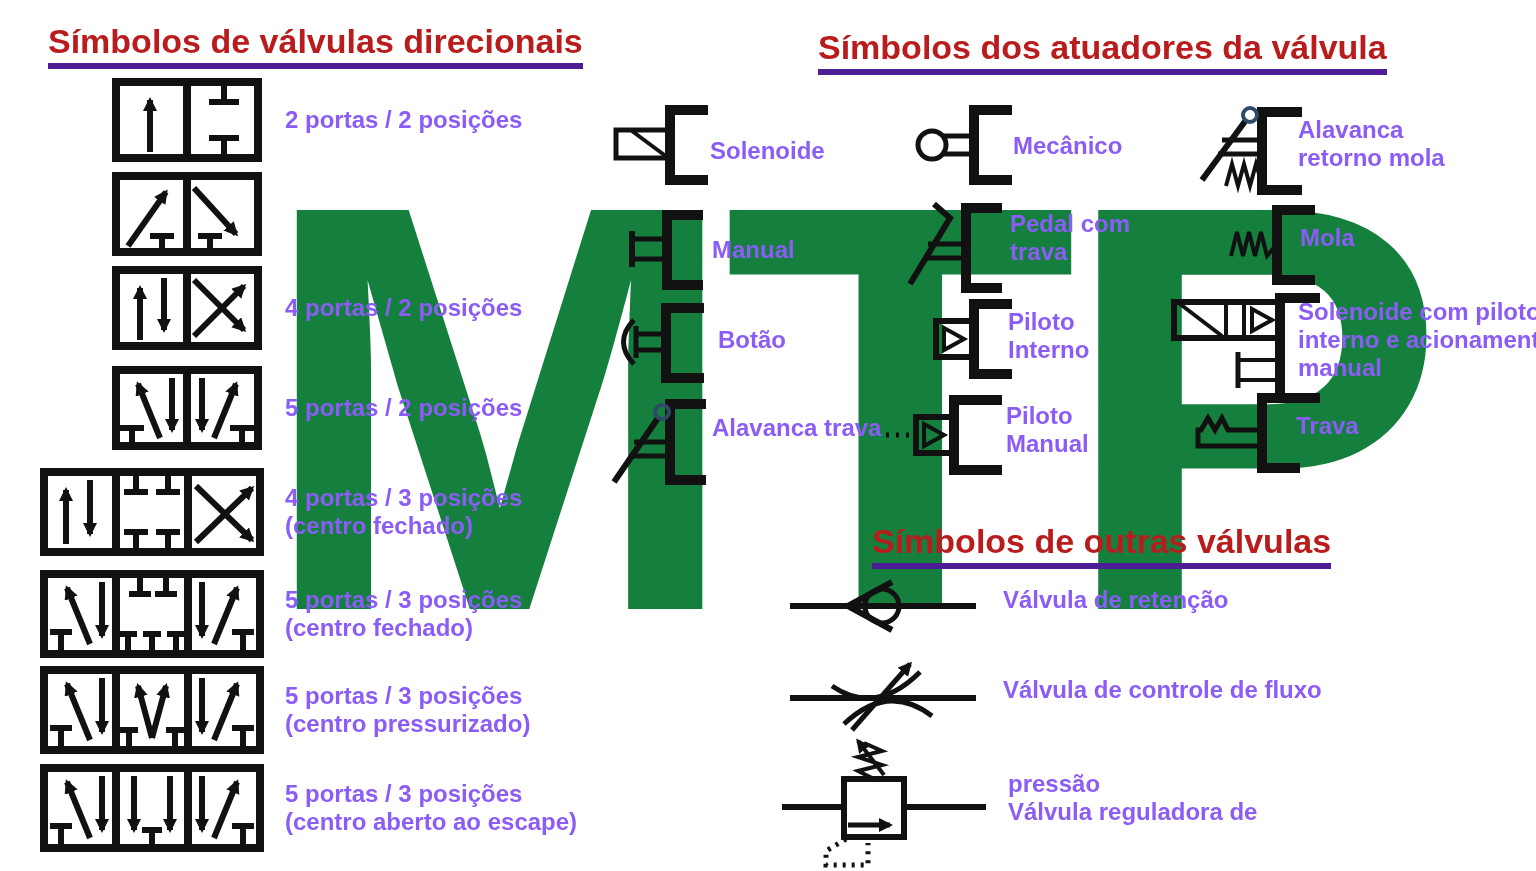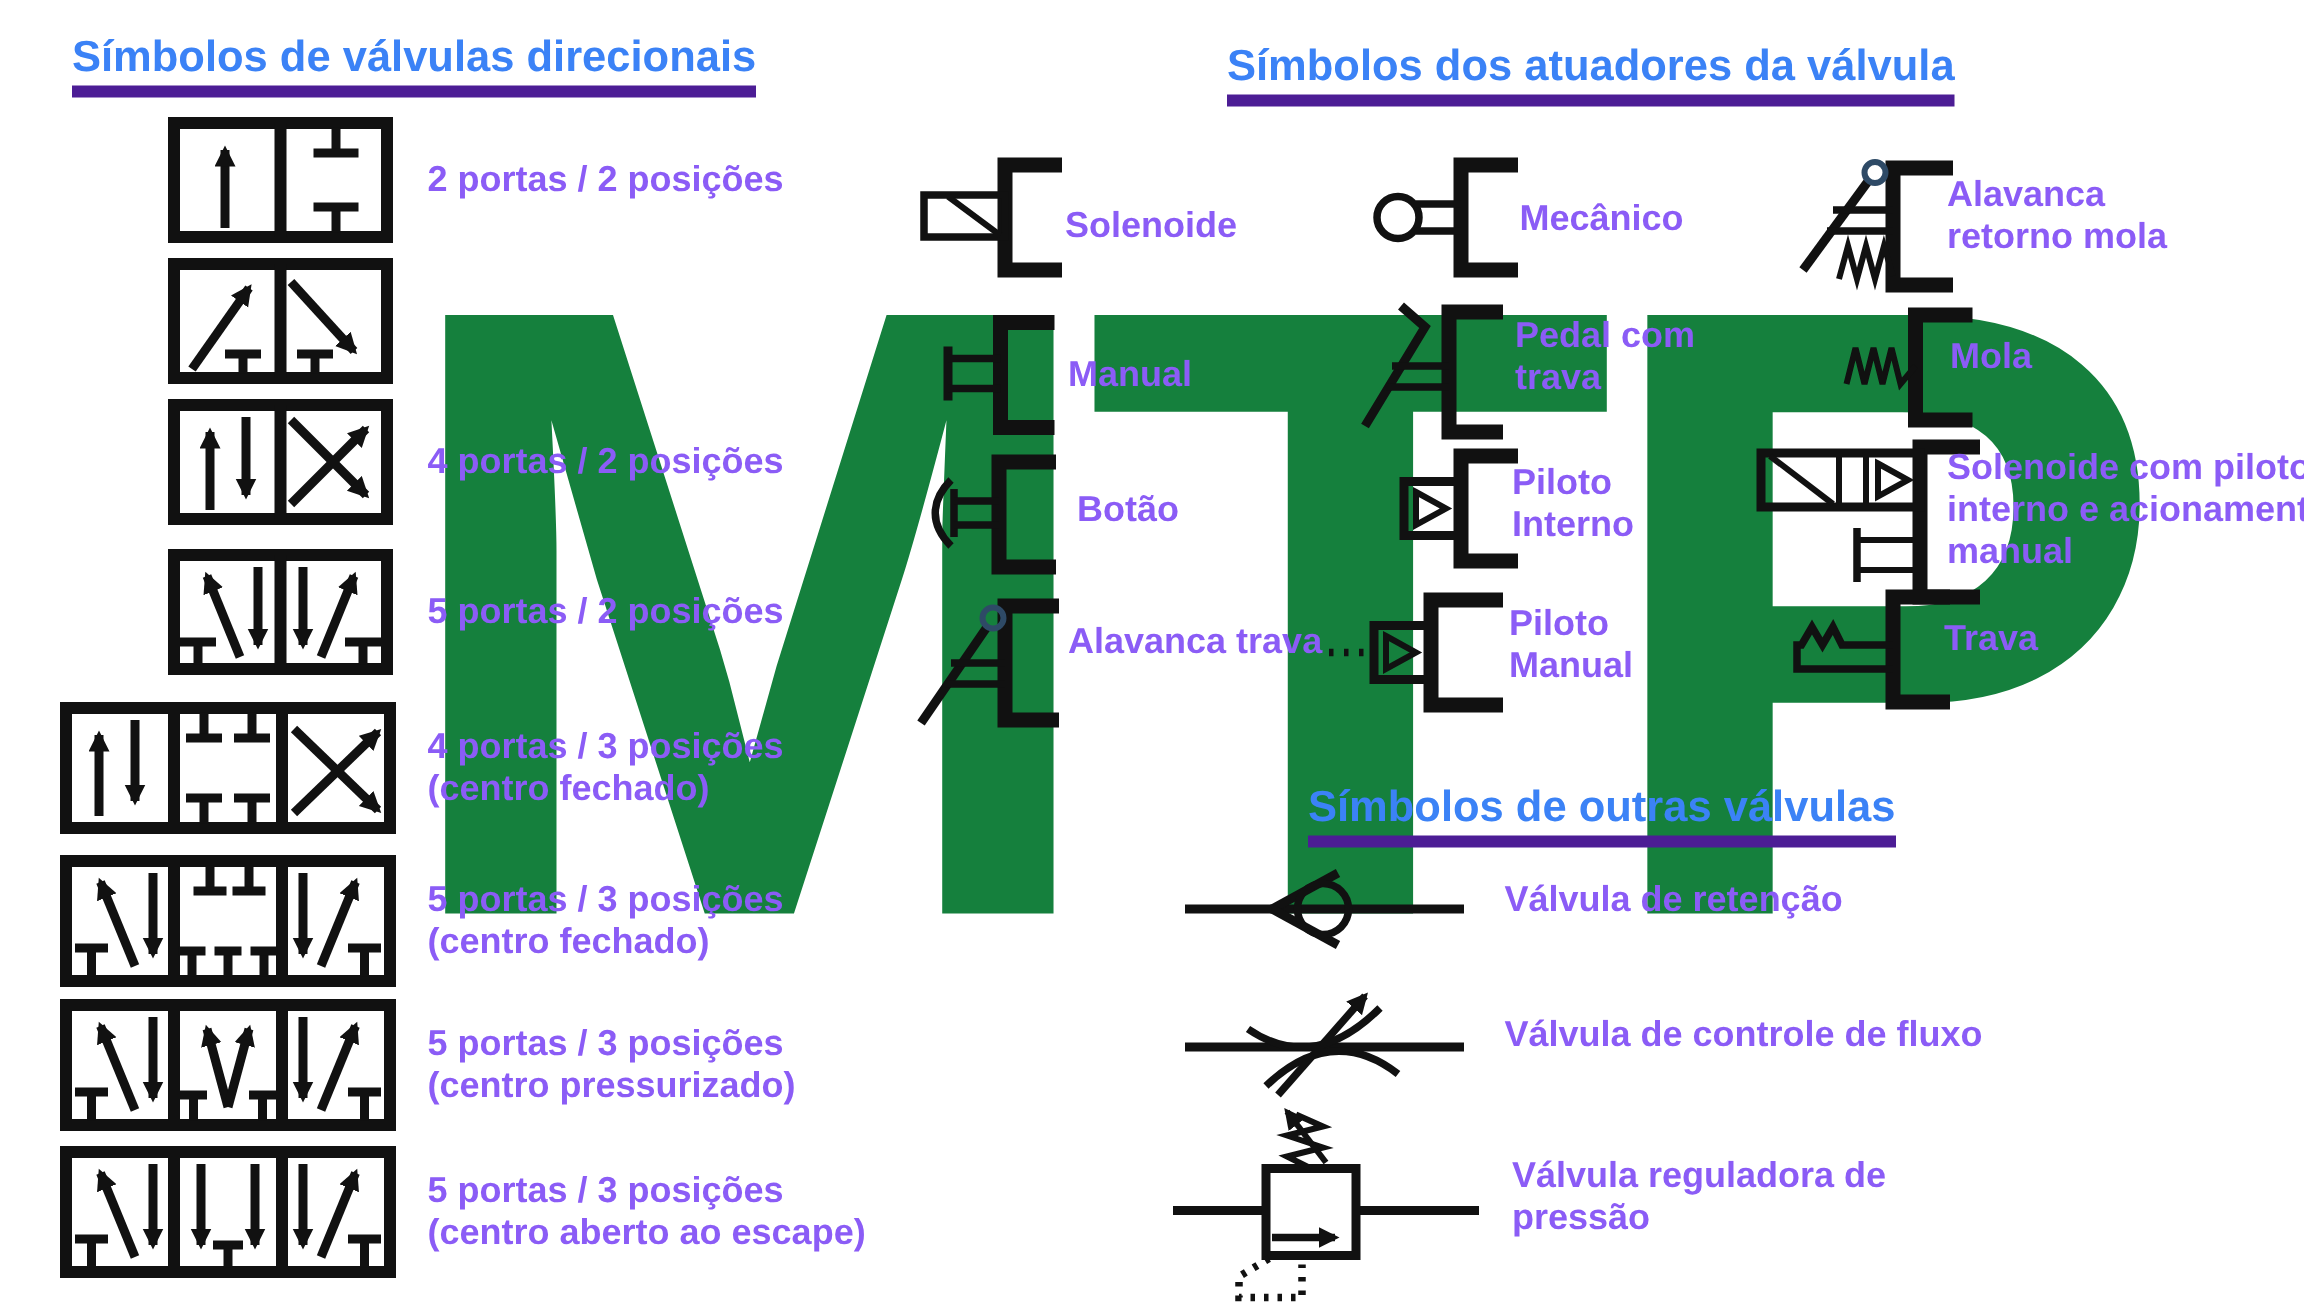--- a/index.html
+++ b/index.html
@@ -2,22 +2,22 @@
 <html><head>
 <meta charset="utf-8">
 <style>
   *{margin:0;padding:0;box-sizing:border-box}
   html,body{background:#fff}
   body{font-family:"Liberation Sans",sans-serif;color:#151515}
   .canvas{position:relative;width:1536px;height:871px;background:#fff;overflow:hidden}
   .watermark{position:absolute;left:258px;top:118px;font-size:580px;line-height:1;
              font-weight:700;letter-spacing:-18px;color:#15803d;z-index:0;user-select:none}
   .abs{position:absolute;z-index:1}
-  .title{display:inline-block;font-weight:700;font-size:29px;color:#3b82f6;
-         border-bottom:8px solid #4c1d95;padding-bottom:2px;white-space:nowrap}
+  .title{display:inline-block;font-weight:700;font-size:34px;color:#b91c1c;
+         border-bottom:6px solid #4c1d95;padding-bottom:2px;white-space:nowrap}
   .lbl{font-weight:700;font-size:24px;line-height:28px;color:#8b5cf6;white-space:nowrap}
   .lbl span{display:block}
   .sym{display:block}
   .sym *{fill:none;stroke:#111;stroke-linejoin:miter;stroke-linecap:butt}
   .sym .nv{stroke:#2e4a66}
 </style>
 </head>
 <body>
 
 <svg width="0" height="0" style="position:absolute">
@@ -344,17 +344,17 @@
   <svg class="sym abs" style="left:780px;top:735px" width="210" height="135" viewBox="0 0 210 135">
     <line x1="2" y1="72" x2="64" y2="72" stroke-width="6"></line>
     <line x1="124" y1="72" x2="206" y2="72" stroke-width="6"></line>
     <rect x="64" y="44" width="60" height="58" stroke-width="6"></rect>
     <line x1="68" y1="90" x2="110" y2="90" stroke-width="5" marker-end="url(#ah)"></line>
     <polyline points="94,44 78,36 102,30 78,22 102,16 84,8" stroke-width="4"></polyline>
     <line x1="104" y1="40" x2="78" y2="6" stroke-width="4" marker-end="url(#ah)"></line>
     <path d="M66 104 L46 116 L46 130 L88 130 L88 108" stroke-width="5" stroke-dasharray="3 6"></path>
   </svg>
   <div class="lbl abs" style="left:1008px;top:770px">
-    <span>Válvula reguladora de</span>
-      <span>pressão</span>
+    <span>pressão</span>
+      <span>Válvula reguladora de</span>
   </div>
 
 </div>
 
 </body></html>

